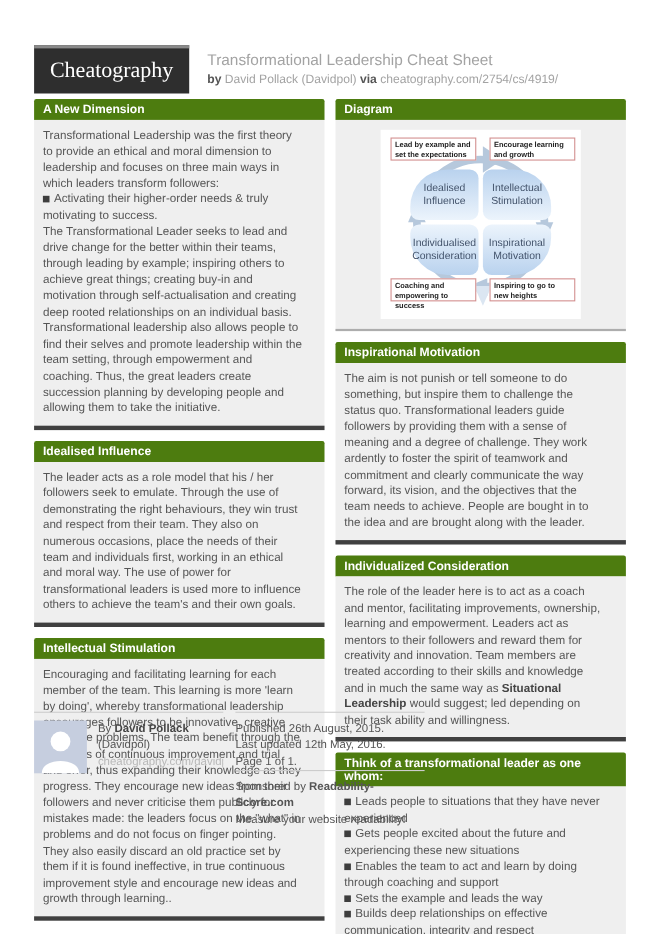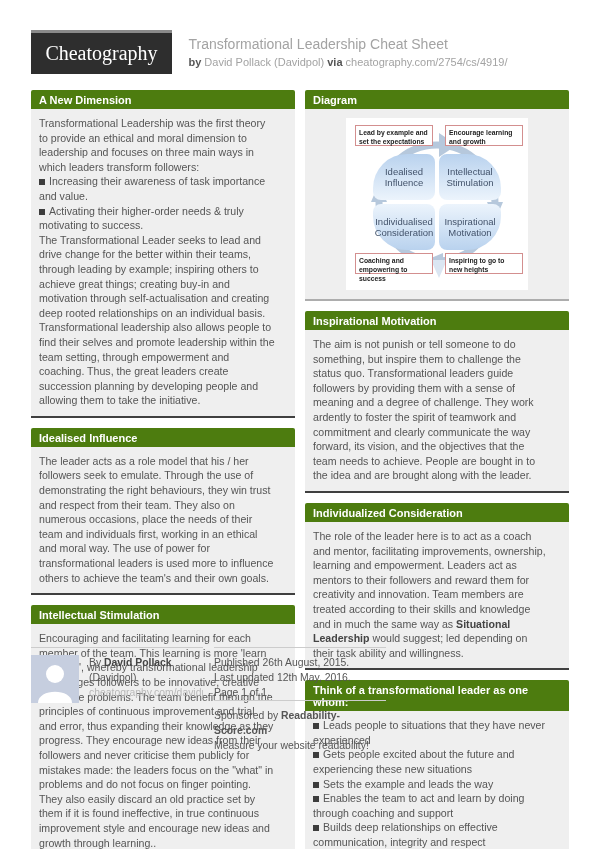--- a/index.html
+++ b/index.html
@@ -3,36 +3,36 @@
 <meta charset="utf-8">
 <style>
   html,body{margin:0;padding:0;background:#fff;}
   .page{position:relative;width:600px;height:849px;background:#fff;
         font-family:"Liberation Sans",sans-serif;color:#555;overflow:hidden;}
 
   
   .hdr{position:absolute;top:30px;left:31px;right:31px;height:50px;}
   .logo{display:inline-block;background:#2e2e2e;border-top:3px solid #8a8a8a;
         color:#fff;width:141px;height:41px;line-height:41px;text-align:center;
-        font-family:"Liberation Serif",serif;font-size:20px;vertical-align:top;}
+        font-family:"Liberation Serif",serif;font-size:20px;vertical-align:top;margin-top:11px;}
   .hmeta{display:inline-block;margin-left:12px;vertical-align:top;padding-top:6px;}
-  .htitle{font-size:14px;color:#a3a3a3;margin:0 0 4px 0;}
+  .htitle{font-size:14px;color:#a3a3a3;margin:10px 0 4px 0;}
   .hby{font-size:11px;color:#555;}
   .hby .lbl{font-weight:bold;color:#555;}
   .hby a{color:#a3a3a3;text-decoration:none;}
 
   
   .cols{position:absolute;top:90px;left:31px;width:538px;}
   .col{width:264px;float:left;}
   .col.right{float:right;}
 
   .sec{margin-bottom:10px;}
   .sec-h{background:#4d7c0f;color:#fff;font-size:11px;font-weight:bold;
          padding:4px 8px 3px 8px;border-radius:2px 2px 0 0;}
-  .sec-b{background:#efefef;border-bottom:2px solid #404040;
+  .sec-b{background:#efefef;border-bottom:4px solid #404040;
          padding:7px 20px 8px 8px;font-size:10.6px;line-height:14.6px;color:#555;}
   .sec-b p{margin:0;}
   .sq{display:inline-block;width:6px;height:6px;background:#3d3d3d;
       margin-right:4px;vertical-align:baseline;}
   b.inl{color:#444;}
 
   
   .diag-wrap{background:#efefef;border-bottom:2px solid #adadad;padding:9px 0;}
   .diag{position:relative;width:182px;height:172px;margin:0 auto;background:#fff;}
   .diag svg{position:absolute;left:0;top:0;}
@@ -86,21 +86,20 @@
   </div>
 
   <div class="cols">
 
     <div class="col">
 
       <div class="sec">
         <div class="sec-h">A New Dimension</div>
         <div class="sec-b">
           <p>Transformational Leadership was the first theory to provide an ethical and moral dimension to leadership and focuses on three main ways in which leaders transform followers:</p>
-          <p><span class="sq"></span><span>Increasing their awareness of task importance and value.</span></p>
           <p><span class="sq"></span><span>Activating their higher-order needs &amp; truly motivating to success.</span></p>
           <p>The Transformational Leader seeks to lead and drive change for the better within their teams, through leading by example; inspiring others to achieve great things; creating buy-in and motivation through self-actualisation and creating deep rooted relationships on an individual basis. Transformational leadership also allows people to find their selves and promote leadership within the team setting, through empowerment and coaching. Thus, the great leaders create succession planning by developing people and allowing them to take the initiative.</p>
         </div>
       </div>
 
       <div class="sec">
         <div class="sec-h">Idealised Influence</div>
         <div class="sec-b">
           <p>The leader acts as a role model that his / her followers seek to emulate. Through the use of demonstrating the right behaviours, they win trust and respect from their team. They also on numerous occasions, place the needs of their team and individuals first, working in an ethical and moral way. The use of power for transformational leaders is used more to influence others to achieve the team's and their own goals.</p>
         </div>
@@ -153,22 +152,22 @@
         <div class="sec-b">
           <p><span>The role of the leader here is to act as a coach and mentor, facilitating improvements, ownership, learning and empowerment. Leaders act as mentors to their followers and reward them for creativity and innovation. Team members are treated according to their skills and knowledge and in much the same way as </span><b class="inl">Situational Leadership</b><span> would suggest; led depending on their task ability and willingness.</span></p>
         </div>
       </div>
 
       <div class="sec">
         <div class="sec-h">Think of a transformational leader as one whom:</div>
         <div class="sec-b">
           <p><span class="sq"></span><span>Leads people to situations that they have never experienced</span></p>
           <p><span class="sq"></span><span>Gets people excited about the future and experiencing these new situations</span></p>
+          <p><span class="sq"></span><span>Enables the team to act and learn by doing through coaching and support</span></p>
           <p><span class="sq"></span><span>Sets the example and leads the way</span></p>
-          <p><span class="sq"></span><span>Enables the team to act and learn by doing through coaching and support</span></p>
           <p><span class="sq"></span><span>Builds deep relationships on effective communication, integrity and respect</span></p>
         </div>
       </div>
 
     </div>
     <div class="clr"></div>
   </div>
 
   <div class="foot">
     <div class="fcol">

